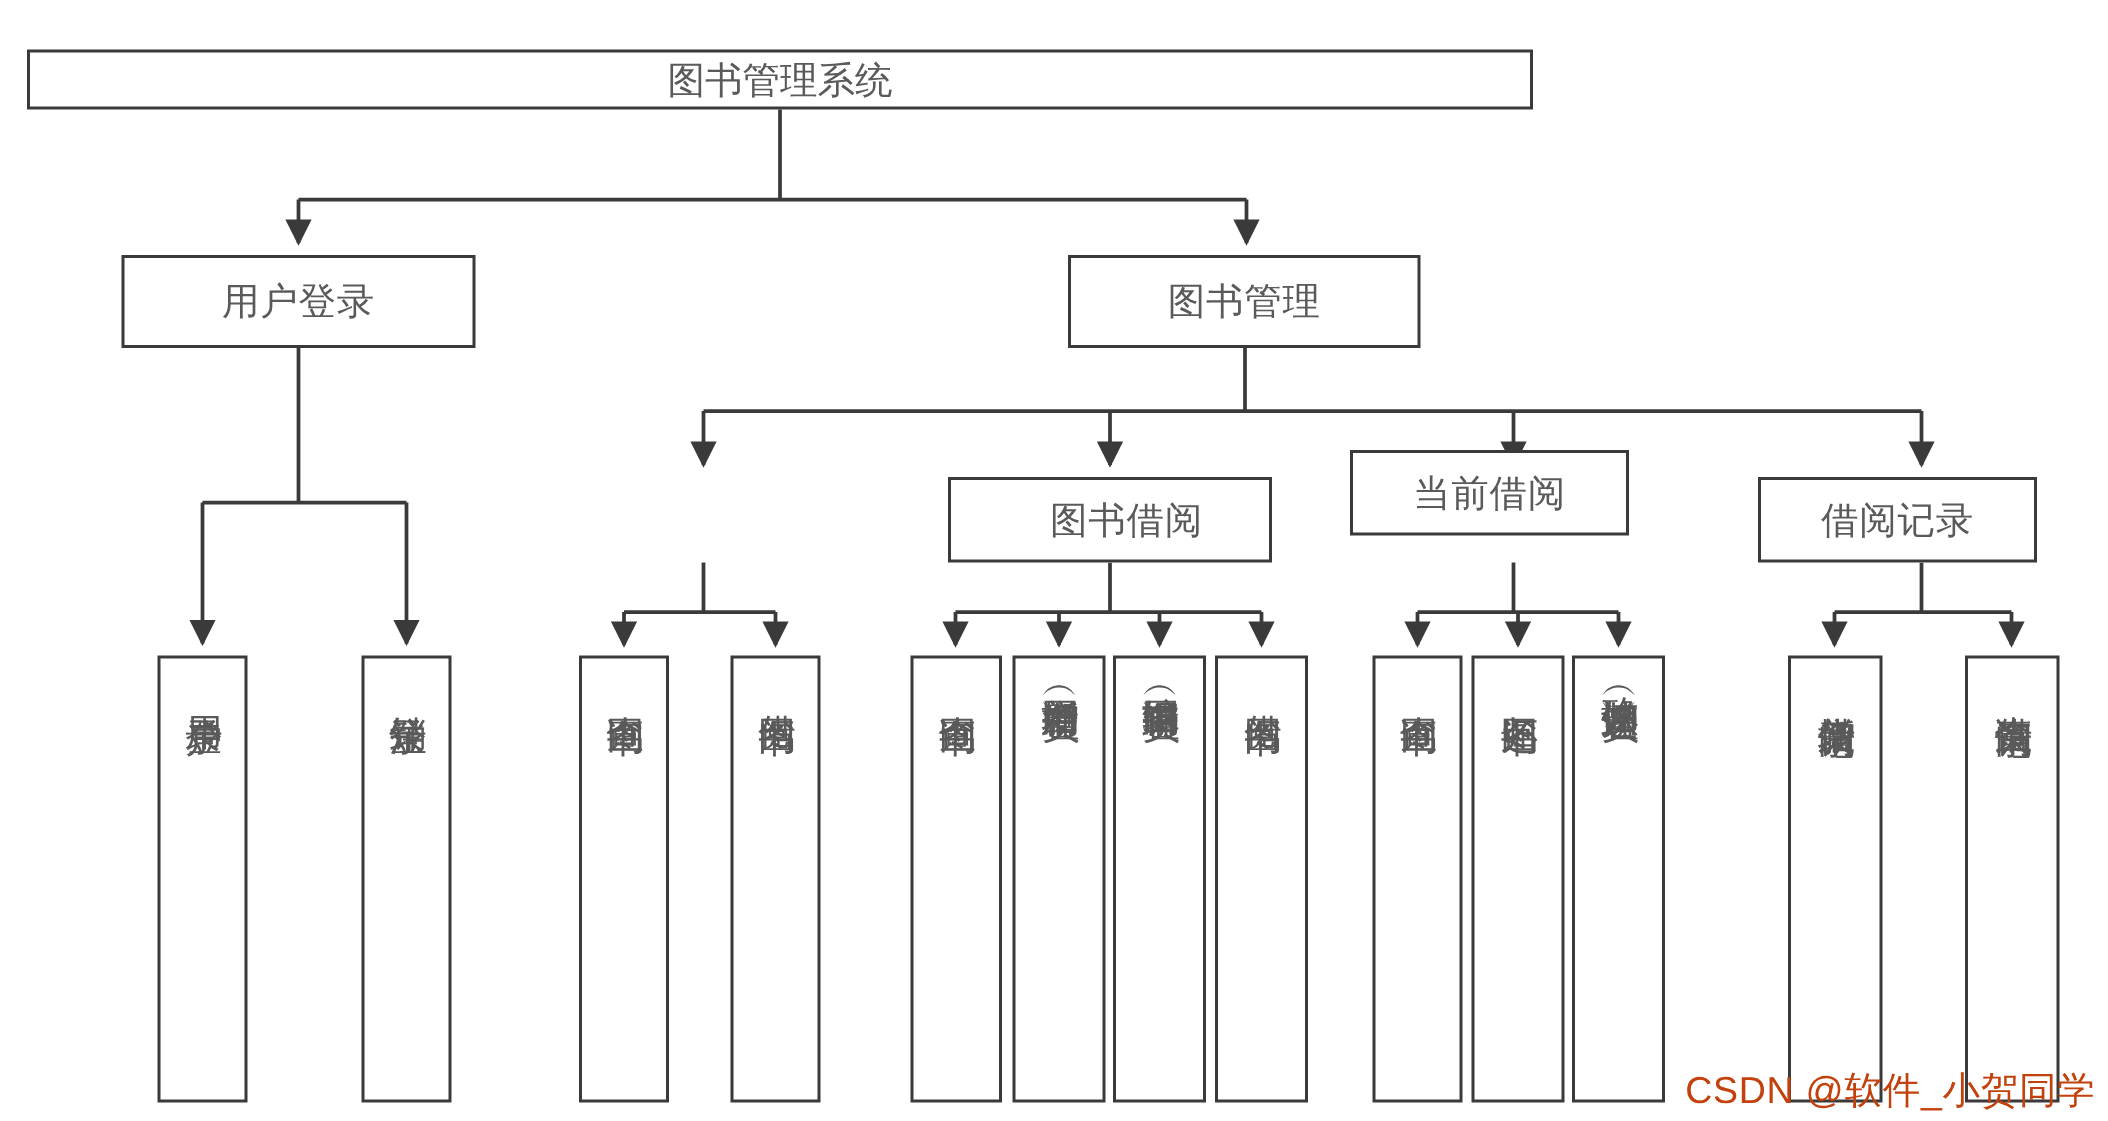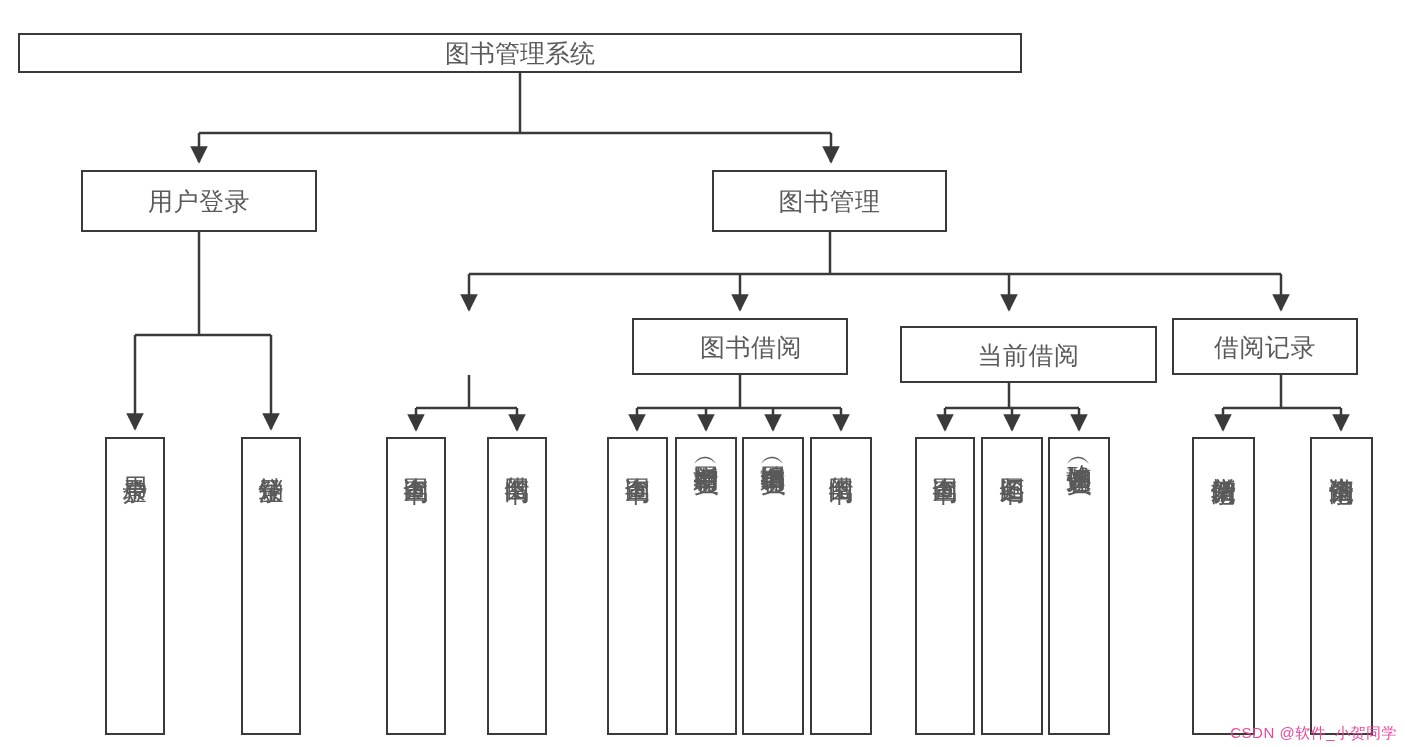--- a/index.html
+++ b/index.html
@@ -55,22 +55,22 @@
     text-orientation: upright;
     line-height: 1.08;
     letter-spacing: 1px;
     white-space: nowrap;
     color: #5a5a5a;
   }
   .watermark {
     position: absolute;
     right: 8px;
     bottom: 4px;
-    font-size: 15px;
-    color: #ec4899;
+    font-size: 25px;
+    color: #c2410c;
     letter-spacing: 0.5px;
     white-space: nowrap;
   }
 </style>
 </head>
 <body>
 
 <div id="canvas">
 
   <svg class="wires" viewBox="0 0 1405 747" xmlns="http://www.w3.org/2000/svg">
@@ -131,21 +131,21 @@
   <div class="node h" style="left:81px; top:170px; width:236px; height:62px;">
     <span>用户登录</span>
   </div>
   <div class="node h" style="left:712px; top:170px; width:235px; height:62px;">
     <span>图书管理</span>
   </div>
 
   <div class="node h" style="left:632px; top:318px; width:216px; height:57px;padding-left:22px;">
     <span>图书借阅</span>
   </div>
-  <div class="node h" style="left:900px; top:326px; width:257px; height:57px;">
+  <div class="node h" style="left:900px; top:300px; width:186px; height:57px;">
     <span>当前借阅</span>
   </div>
   <div class="node h" style="left:1172px; top:318px; width:186px; height:57px;">
     <span>借阅记录</span>
   </div>
 
   <div class="node v" style="left:105px; top:437px; width:60px; height:298px;">
     <span class="vtext">用户登录</span>
   </div>
   <div class="node v" style="left:241px; top:437px; width:60px; height:298px;">

